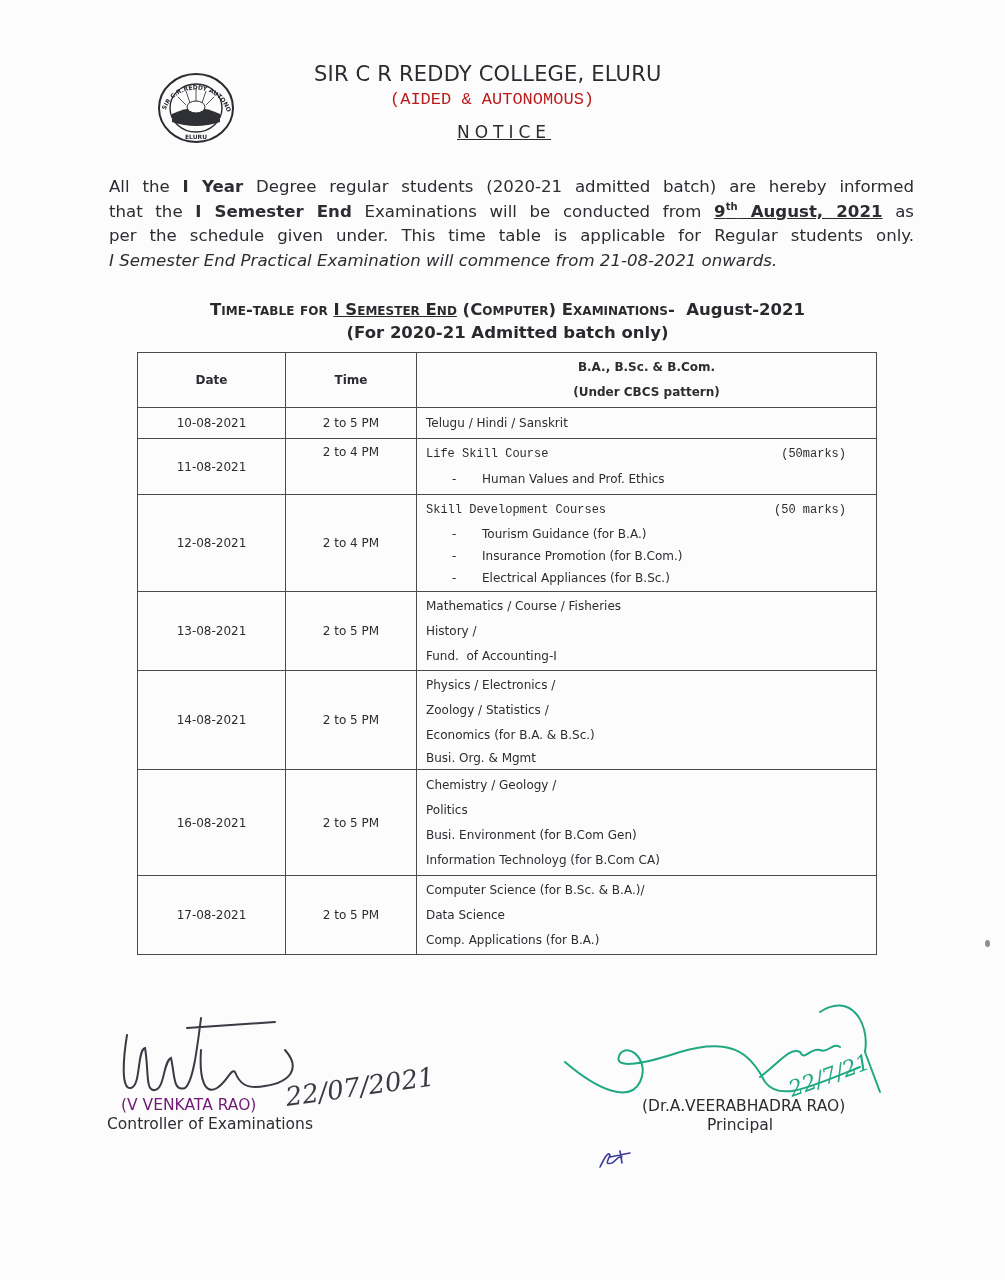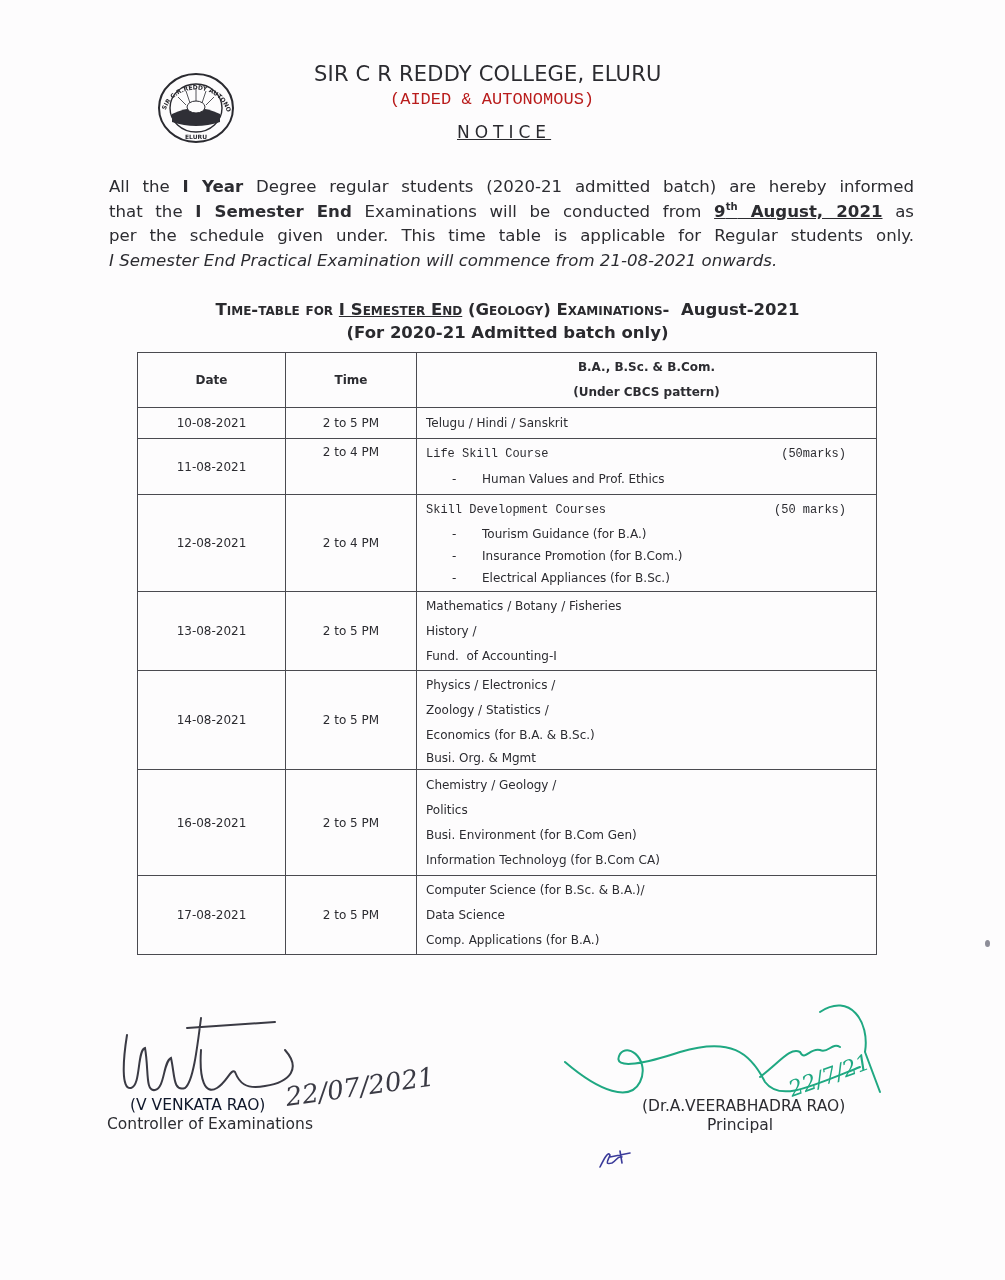--- a/index.html
+++ b/index.html
@@ -52,21 +52,21 @@
     .c-subj .ind::before { content: "-"; display: inline-block; width: 30px; margin-left: -2px; }
     .c-subj .split { display: flex; justify-content: space-between; padding-right: 30px; font-family: Liberation Mono, monospace; }
     .hdr-subj { line-height: 25px; }
     .time-top { vertical-align: top !important; padding-top: 6px !important; }
     .sig-left {
       left: 115px; top: 1010px; width: 320px; height: 110px;
     }
     .sig-right {
       left: 560px; top: 992px; width: 340px; height: 110px;
     }
-    .name-left { left: 130px; top: 1096px; font-size: 15.5px; white-space: nowrap; color: #0f172a; }
+    .name-left { left: 121px; top: 1096px; font-size: 15.5px; white-space: nowrap; color: #701a75; }
     .role-left { left: 107px; top: 1115px; font-size: 15.5px; white-space: nowrap; color: #2c2c31; }
     .name-right { left: 642px; top: 1097px; font-size: 15.5px; white-space: nowrap; color: #2c2c31; }
     .role-right { left: 707px; top: 1116px; font-size: 15.5px; white-space: nowrap; color: #2c2c31; }
     .initials { left: 596px; top: 1145px; width: 36px; height: 25px; }
     .speck { left: 985px; top: 940px; width: 5px; height: 7px; background: #8d8d98; border-radius: 50%; }
   </style>
 </head>
 <body>
 
 <div class="abs logo">
@@ -93,21 +93,21 @@
 <div class="abs notice-title">NOTICE</div>
 
 <div class="abs para">
   <span class="line"><span>All the </span><b>I Year</b><span> Degree regular students (2020-21 admitted batch) are hereby informed</span></span>
   <span class="line"><span>that the </span><b>I Semester End</b><span> Examinations will be conducted from </span><u class="datehl"><span>9</span><sup>th</sup><span> August, 2021</span></u><span> as</span></span>
   <span class="line">per the schedule given under. This time table is applicable for Regular students only.</span>
   <span class="line last">I Semester End Practical Examination will commence from 21-08-2021 onwards.</span>
 </div>
 
 <div class="abs tt-title">
-  <span class="l1"><span class="sc">Time-table for </span><u class="sc">I Semester End</u><span class="sc"> (Geology) Examinations-</span><span style="white-space:pre">  August-2021</span></span>
+  <span class="l1"><span class="sc">Time-table for </span><u class="sc">I Semester End</u><span class="sc"> (Computer) Examinations-</span><span style="white-space:pre">  August-2021</span></span>
   <span class="l2">(For 2020-21 Admitted batch only)</span>
 </div>
 
 <table class="tt">
   <tbody>
       <tr style="height:55px">
     <th class="c-date">Date</th>
     <th class="c-time">Time</th>
     <th class="hdr-subj">
       <span style="display:block">B.A., B.Sc. &amp; B.Com.</span>
@@ -142,21 +142,21 @@
           </span>
       <span class="ln ind">Tourism Guidance (for B.A.)</span>
       <span class="ln ind">Insurance Promotion (for B.Com.)</span>
       <span class="ln ind">Electrical Appliances (for B.Sc.)</span>
     </td>
   </tr>
   <tr style="height:79px">
     <td class="c-date">13-08-2021</td>
     <td class="c-time">2 to 5 PM</td>
     <td class="c-subj">
-      <span class="ln">Mathematics / Botany / Fisheries</span>
+      <span class="ln">Mathematics / Course / Fisheries</span>
       <span class="ln">History /</span>
       <span class="ln" style="white-space:pre">Fund.  of Accounting-I</span>
     </td>
   </tr>
   <tr style="height:99px">
     <td class="c-date">14-08-2021</td>
     <td class="c-time">2 to 5 PM</td>
     <td class="c-subj">
       <span class="ln">Physics / Electronics /</span>
       <span class="ln">Zoology / Statistics /</span>

